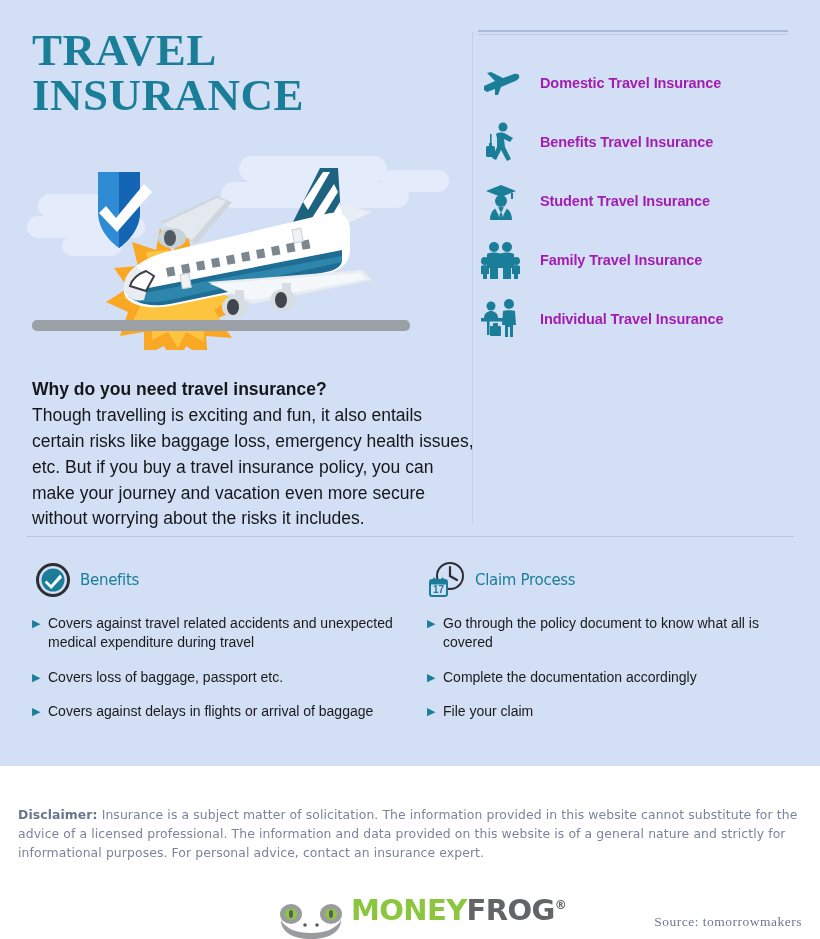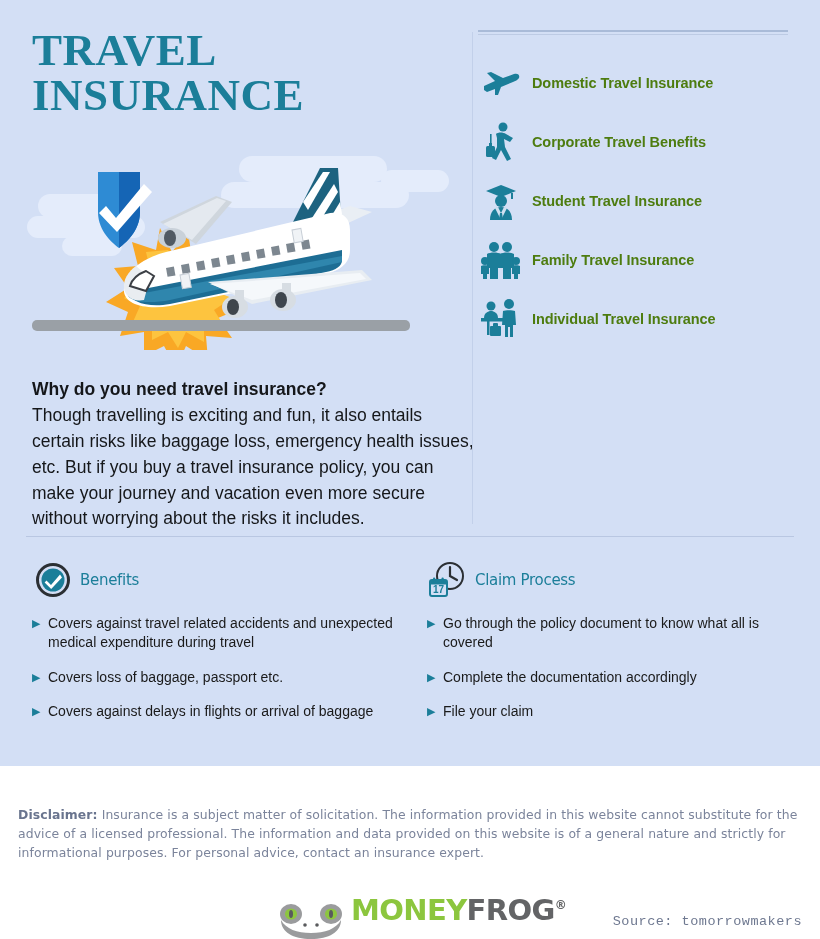--- a/index.html
+++ b/index.html
@@ -118,22 +118,23 @@
     min-width: 46px;
     height: 44px;
     display: flex;
     align-items: center;
     justify-content: center;
     margin-right: 8px;
   }
   .type-label {
     font-size: 14.5px;
     font-weight: bold;
-    color: #4d7c0f;
+    color: #a21caf;
     letter-spacing: -0.1px;
+    margin-left: 8px;
   }
   
   .sec {
     position: absolute;
     top: 560px;
     width: 370px;
   }
   .sec.left  { left: 32px; }
   .sec.right { left: 427px; }
   .sec-head {
@@ -224,21 +225,21 @@
     font-family: "DejaVu Sans", sans-serif;
     font-size: 8.5px;
     color: #9a9b9d;
     letter-spacing: 4.4px;
     margin-top: 16px;
     text-align: center;
   }
   .source {
     position: absolute;
     right: 18px; top: 18px;
-    font-family: Liberation Mono, monospace;
+    font-family: Liberation Serif, serif;
     font-size: 13.5px;
     color: #6e7890;
     letter-spacing: 0.5px;
   }
 </style>
 </head>
 <body>
 
 <div id="infographic">
 
@@ -371,21 +372,21 @@
       <li class="type-item">
         <span class="type-icon">
           <svg width="34" height="40" viewBox="0 0 34 40" fill="#1b7e99">
             <circle cx="19" cy="5" r="4.5"></circle>
             <path d="M12 12 C14 10 19 10 22 12 L29 16 L26 20 L20 17 L21 25 L27 37 L23 39 L17 28 L12 38 L8 36 L13 25 L13 16 Z"></path>
             <rect x="2" y="24" width="9" height="11" rx="1.5"></rect>
             <rect x="5" y="21" width="3" height="4"></rect>
             <rect x="6" y="12" width="1.6" height="10"></rect>
           </svg>
         </span>
-        <span class="type-label">Corporate Travel Benefits</span>
+        <span class="type-label">Benefits Travel Insurance</span>
       </li>
 
       <li class="type-item">
         <span class="type-icon">
           <svg width="36" height="38" viewBox="0 0 36 38" fill="#1b7e99">
             <path d="M3 9 L18 3 L33 9 L18 15 Z"></path>
             <path d="M28 11 L28 17 L30 17 L30 11 Z"></path>
             <circle cx="18" cy="19" r="6"></circle>
             <path d="M7 38 C7 29 12 25 18 25 C24 25 29 29 29 38 Z"></path>
             <path d="M15 25 L18 31 L21 25 L24 26 L18 38 L12 26 Z" fill="#cfe0f1"></path>

